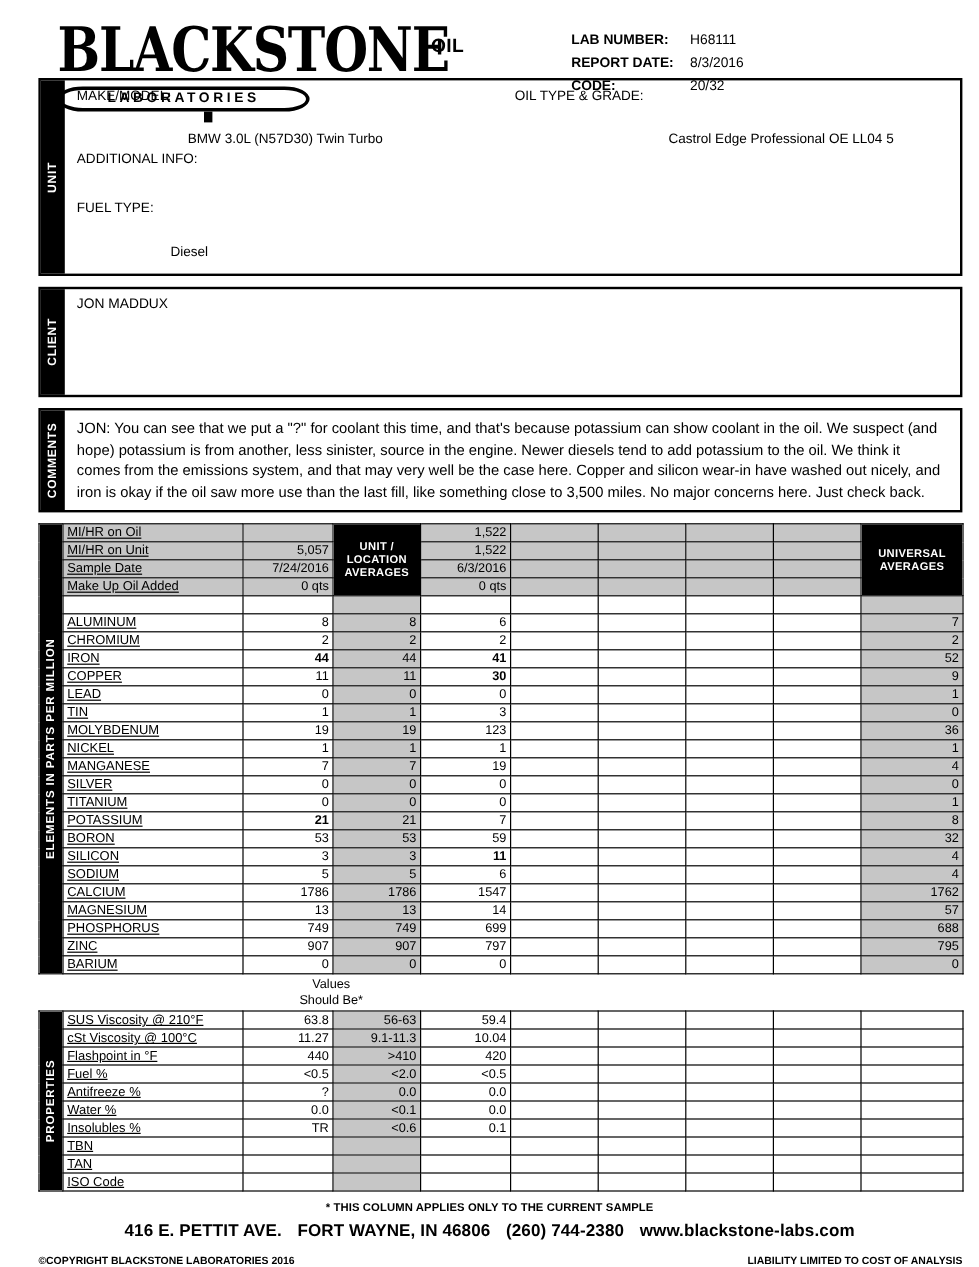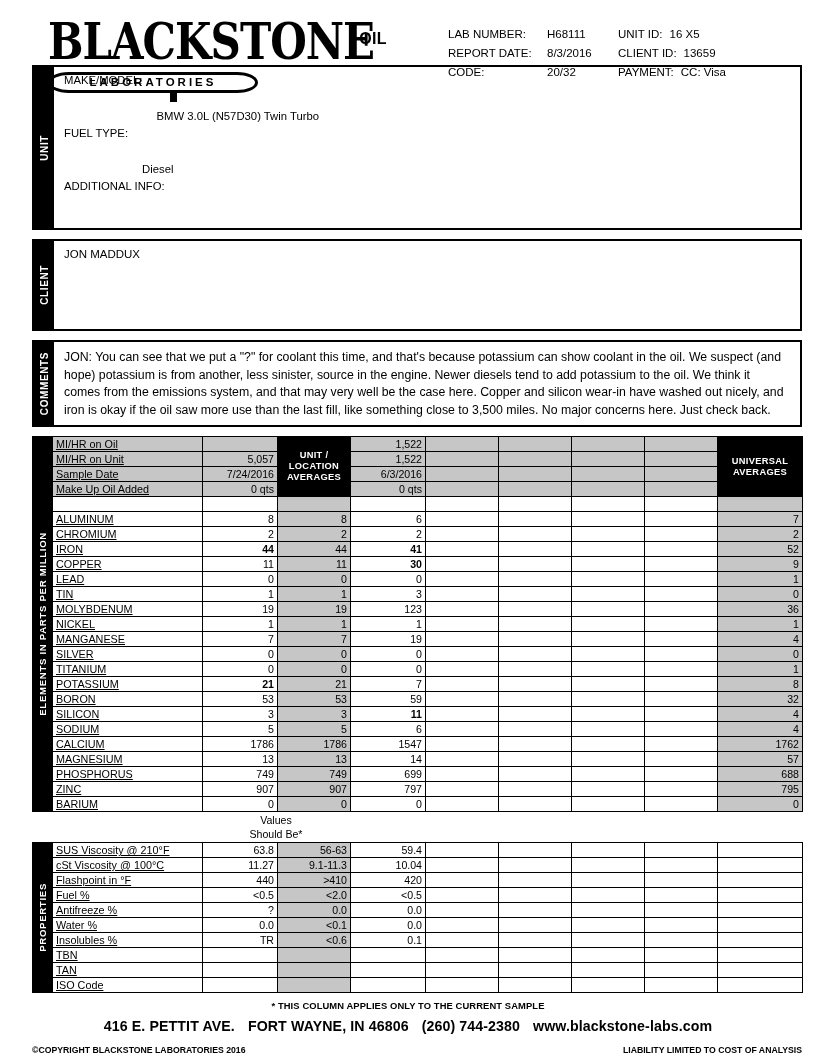--- a/index.html
+++ b/index.html
@@ -29,21 +29,21 @@
   }
   .logo-stem{width:7px;height:9px;background:#000;margin:0 auto;}
   .oilreport{
     width:150px;text-align:center;font-size:16px;font-weight:bold;
     line-height:25px;padding-top:12px;letter-spacing:.3px;
   }
   .hdr-fields{display:flex;padding-top:14px;font-size:11.5px;}
   .hdr-col{}
   .hdr-col.c1{width:170px;}
   .hdr-row{display:flex;margin-bottom:7px;white-space:nowrap;}
-  .hdr-lbl{font-weight:normal;}
+  .hdr-lbl{font-weight:bold;margin-left:28px;}
   .hdr-val{font-weight:normal;margin-left:7px;}
   .hdr-col.c1 .hdr-lbl{min-width:92px;}
   .hdr-col.c2 .hdr-lbl{min-width:0;}
 
   
   .sec{margin:0 14px 9px 32px;border:2px solid #000;display:flex;box-sizing:border-box;}
   .sec-tab{
     width:20px;background:#000;color:#fff;flex:0 0 20px;
     display:flex;align-items:center;justify-content:center;
   }
@@ -129,58 +129,48 @@
         </div>
         <div class="hdr-row">
           <span class="hdr-lbl">REPORT DATE:</span>
           <span class="hdr-val">8/3/2016</span>
         </div>
         <div class="hdr-row">
           <span class="hdr-lbl">CODE:</span>
           <span class="hdr-val">20/32</span>
         </div>
       </div>
-      <div class="hdr-col c2">
-        <div class="hdr-row">
-          <span class="hdr-lbl">UNIT ID:</span>
-          <span class="hdr-val">16 X5</span>
-        </div>
-        <div class="hdr-row">
-          <span class="hdr-lbl">CLIENT ID:</span>
-          <span class="hdr-val">13659</span>
-        </div>
-        <div class="hdr-row">
-          <span class="hdr-lbl">PAYMENT:</span>
-          <span class="hdr-val">CC: Visa</span>
-        </div>
-      </div>
     </div>
   </div>
 
   <div class="sec">
     <div class="sec-tab">
       <span>UNIT</span>
     </div>
     <div class="sec-body">
       <div class="unit-grid">
         <div class="unit-left">
           <div class="u-row">
             <span class="u-lbl">MAKE/MODEL:</span>
             <span class="u-val">BMW 3.0L (N57D30) Twin Turbo</span>
           </div>
           <div class="u-row">
+            <span class="u-lbl">ADDITIONAL INFO:</span>
+            <span class="u-val"></span>
+          </div>
+          <div class="u-row">
             <span class="u-lbl">FUEL TYPE:</span>
             <span class="u-val">Diesel</span>
           </div>
-          <div class="u-row">
-            <span class="u-lbl">ADDITIONAL INFO:</span>
-            <span class="u-val"></span>
-          </div>
         </div>
         <div class="unit-right">
+          <div class="u-row">
+            <span class="u-lbl">OIL TYPE &amp; GRADE:</span>
+            <span class="u-val">Castrol Edge Professional OE LL04 5</span>
+          </div>
         </div>
       </div>
     </div>
   </div>
 
   <div class="sec">
     <div class="sec-tab">
       <span>CLIENT</span>
     </div>
     <div class="sec-body client-body">

